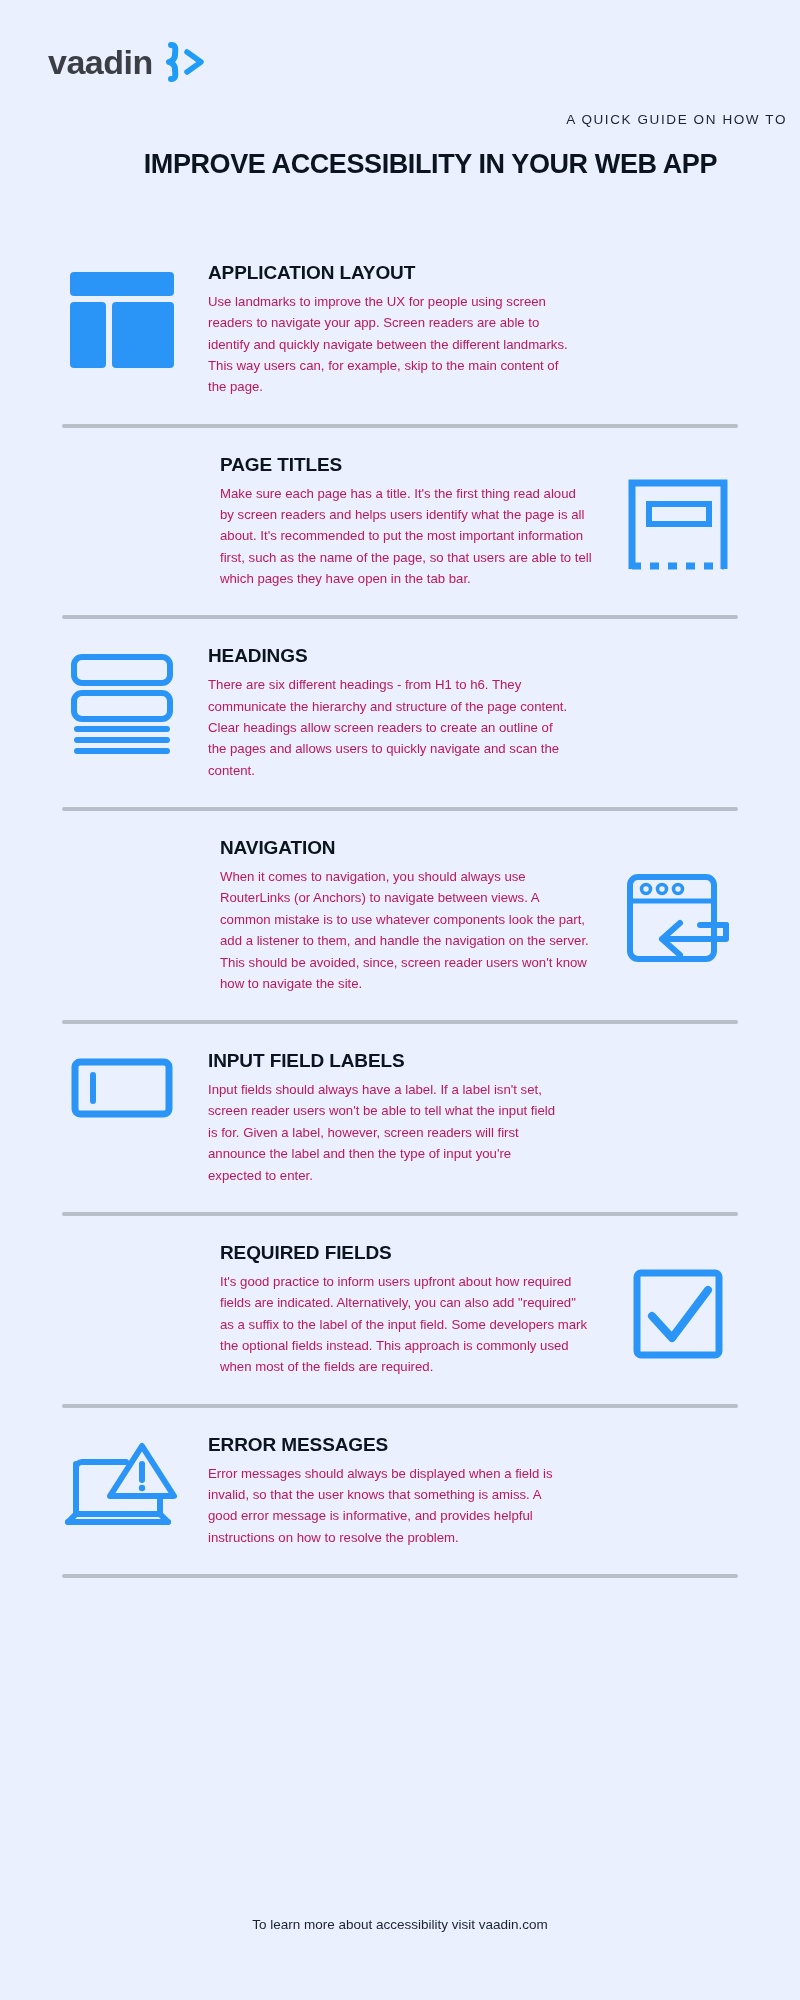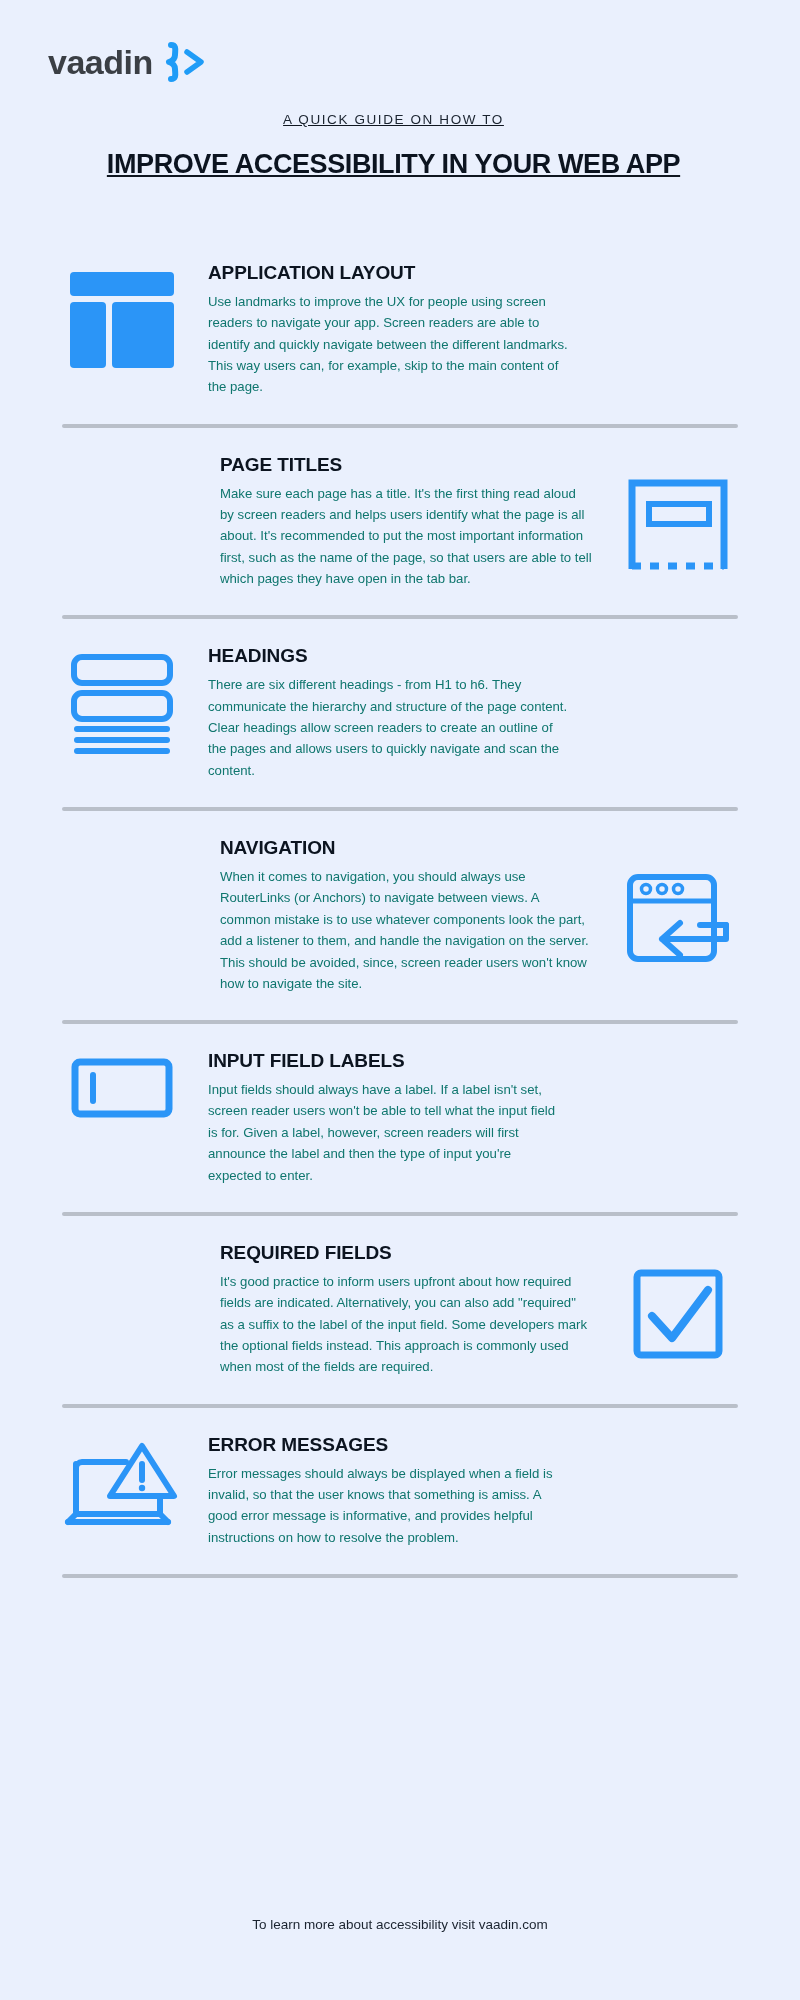--- a/index.html
+++ b/index.html
@@ -18,21 +18,21 @@
     position:absolute; left:48px; top:42px;
     display:flex; align-items:center; gap:12px;
   }
   .logo-text {
     font-size:34px; font-weight:700; letter-spacing:-0.5px;
     color:#3b3f45; line-height:1;
   }
   .logo-mark { display:block; }
 
   
-  .header { position:absolute; left:0; right:13px; top:112px; text-align:center;text-decoration:underline; }
+  .header { position:absolute; left:0; right:13px; top:112px; text-align:right; }
   .kicker {
     font-size:13.5px; letter-spacing:1.6px; font-weight:400;
     color:#1b2430; text-transform:uppercase;
   }
   .headline {
     margin-top:22px;
     font-size:27px; font-weight:800; line-height:1.13;
     letter-spacing:-0.4px; color:#0c1420;
     text-transform:uppercase;
     padding:0 70px;
@@ -52,21 +52,21 @@
   }
   .icon-cell.align-top { align-items:flex-start; padding-top:8px; }
   .txt-cell { flex:1 1 auto; max-width:360px; }
   .section.icon-right .txt-cell { max-width:372px; }
   .sec-title {
     font-size:19px; font-weight:800; letter-spacing:-0.1px;
     color:#0c1420; text-transform:uppercase;
     margin-bottom:7px; line-height:1.15;
   }
   .sec-body {
-    font-size:13.2px; line-height:1.62; color:#0f766e;
+    font-size:13.2px; line-height:1.62; color:#be185d;
     font-weight:400;
   }
   .divider {
     height:4px; background:#b9bfc9; border-radius:2px;
     margin:26px 62px 26px 62px;
   }
 
   
   .footer {
     position:absolute; left:0; right:0; bottom:68px;

